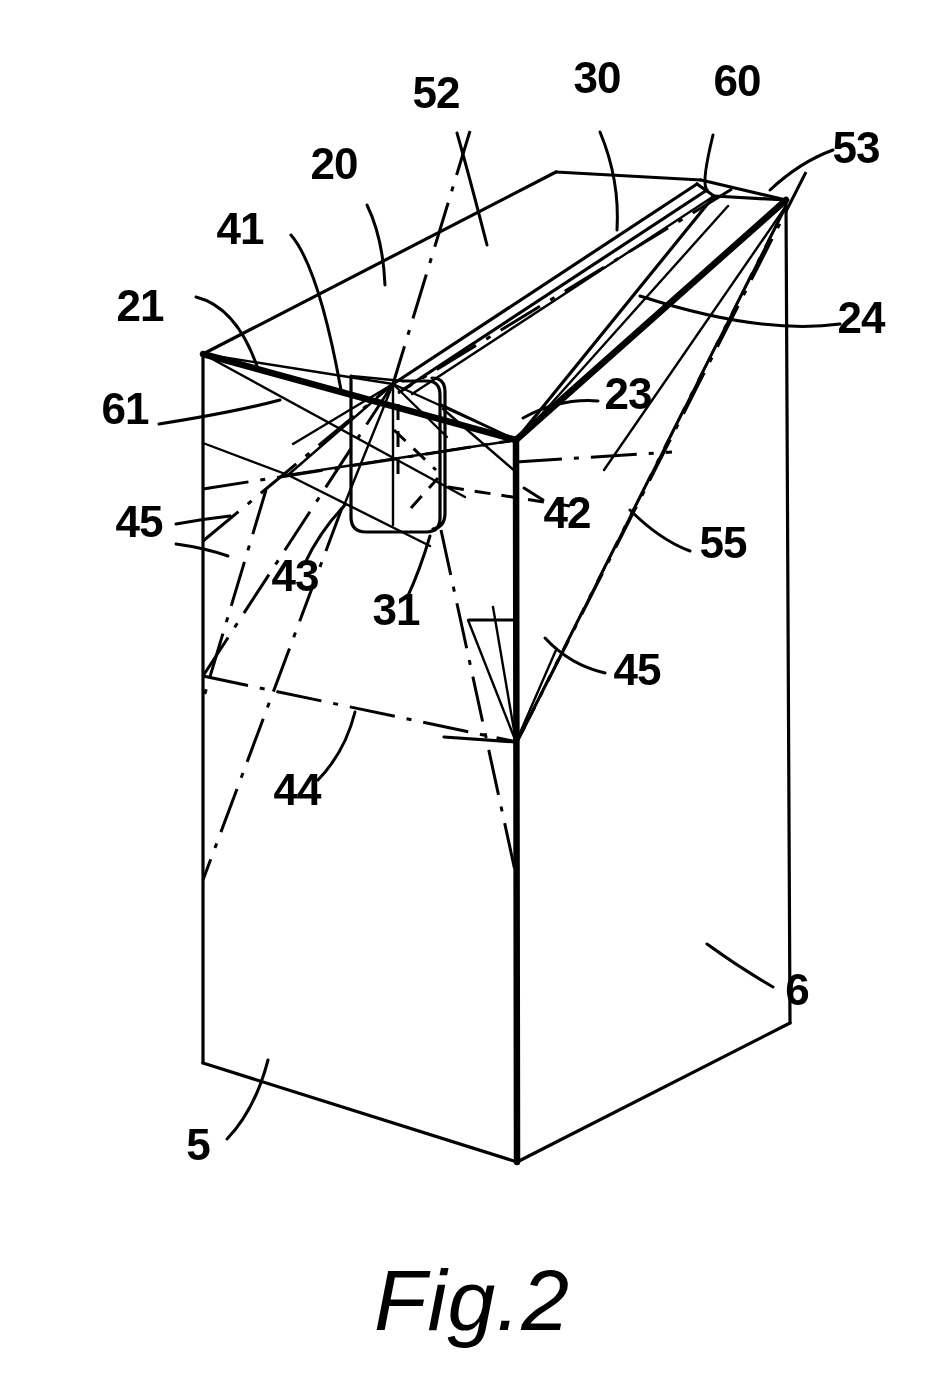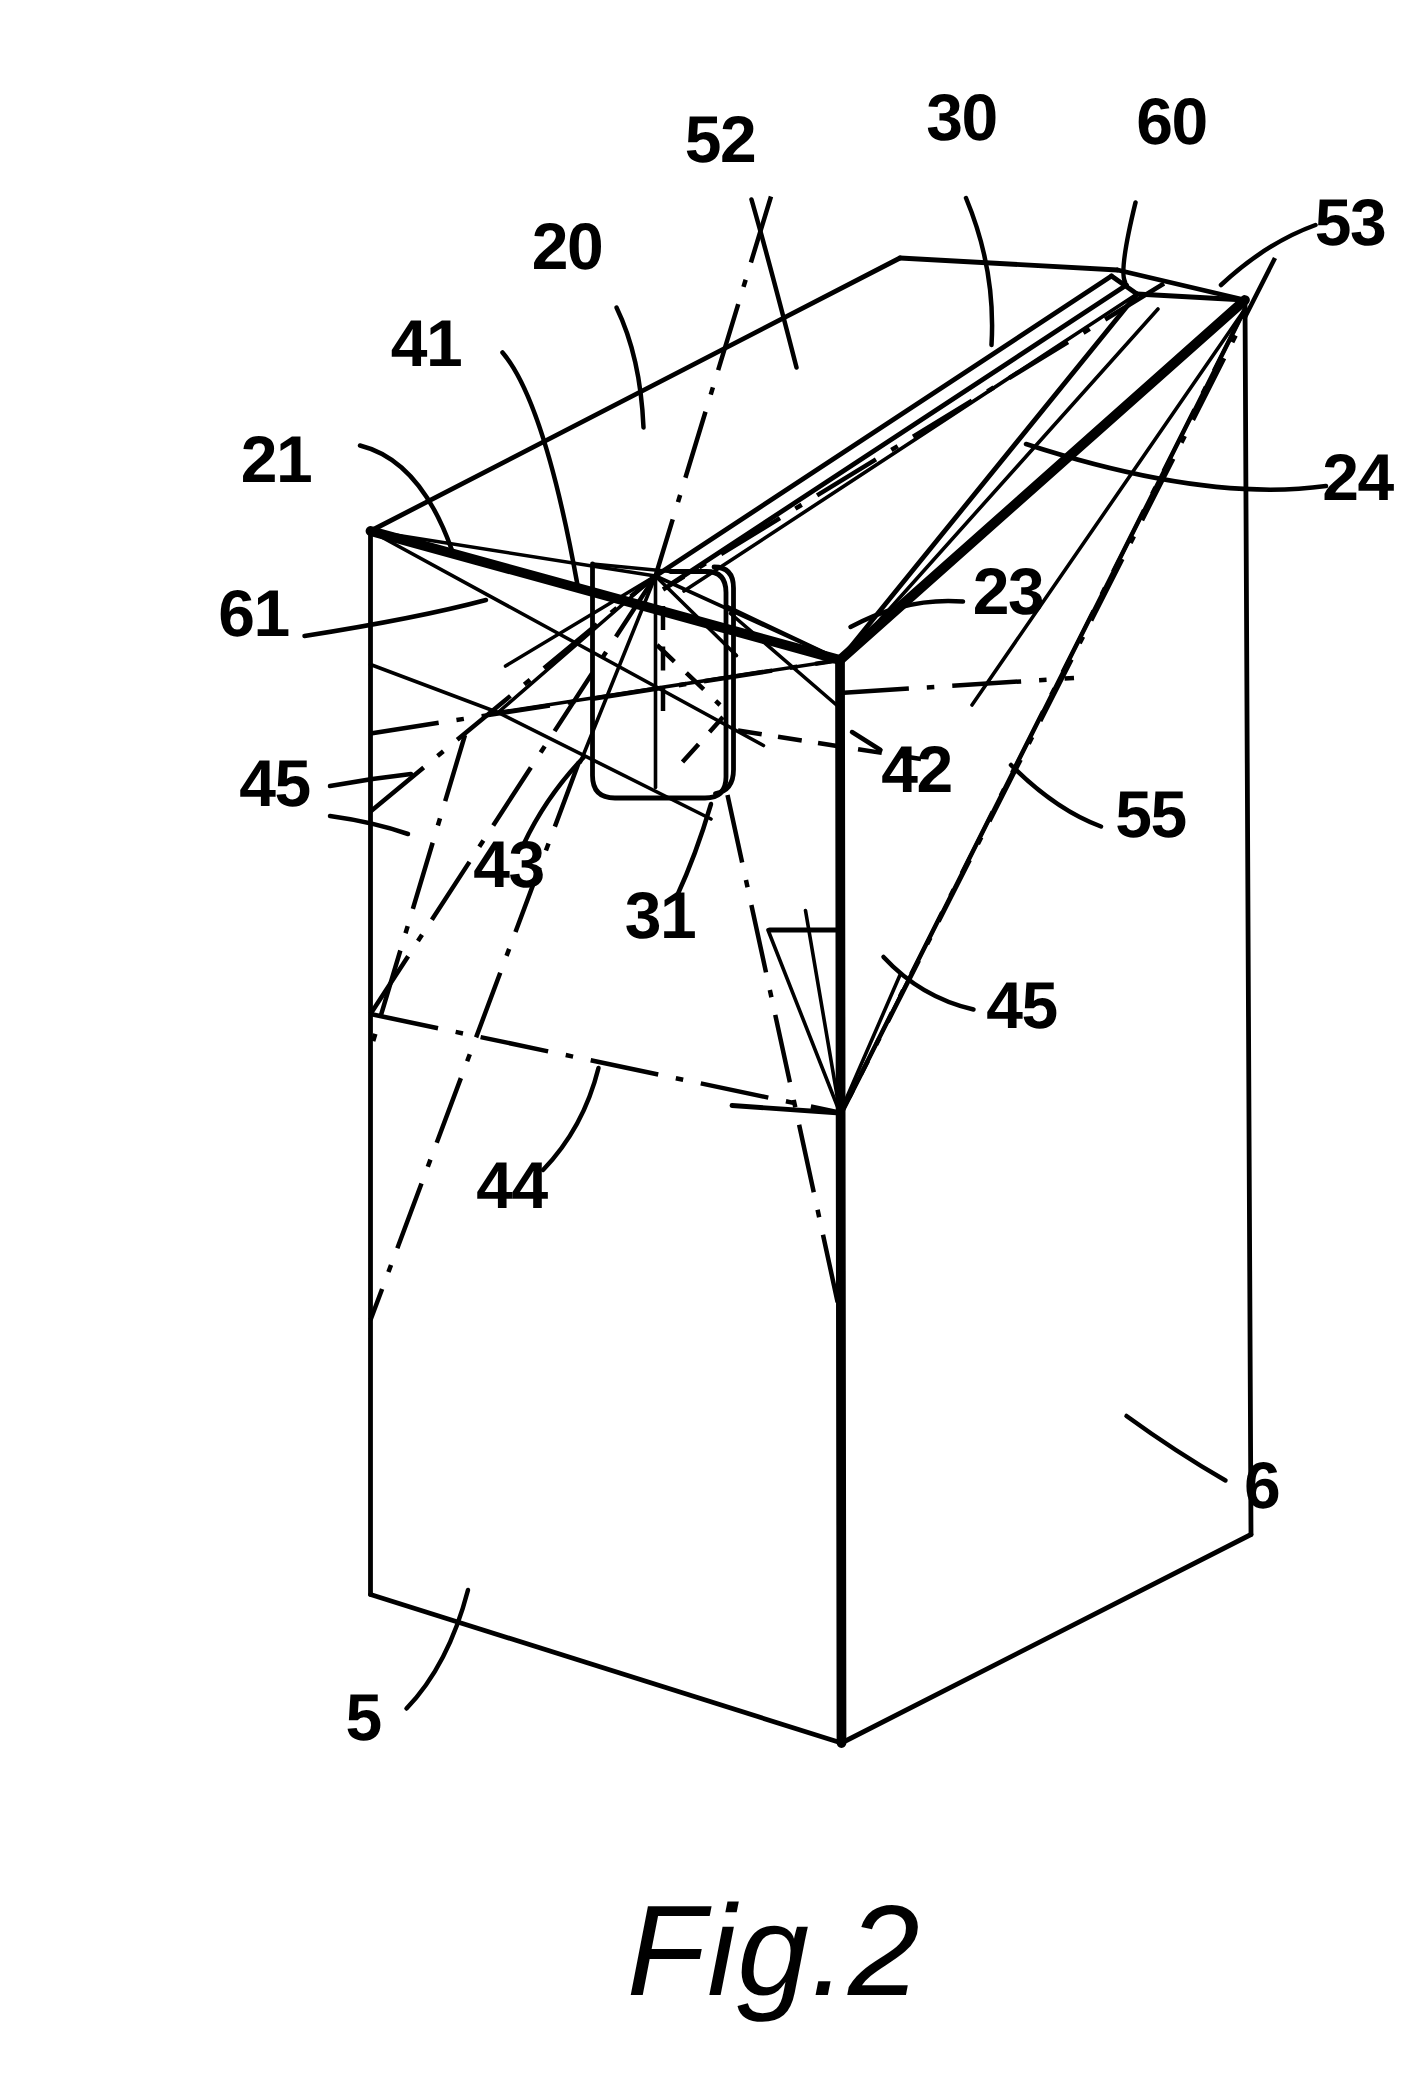--- a/index.html
+++ b/index.html
@@ -11,21 +11,20 @@
     width: 944px;
     height: 1400px;
     font-family: "Liberation Sans", sans-serif;
     overflow: hidden;
   }
   #figure-sheet {
     position: relative;
     width: 808px;
     height: 1400px;
     background: #ffffff;
-    margin-left: 44px;
   }
   #drawing-svg {
     position: absolute;
     left: 0;
     top: 0;
     width: 944px;
     height: 1400px;
     display: block;
   }
   .ref-num {

